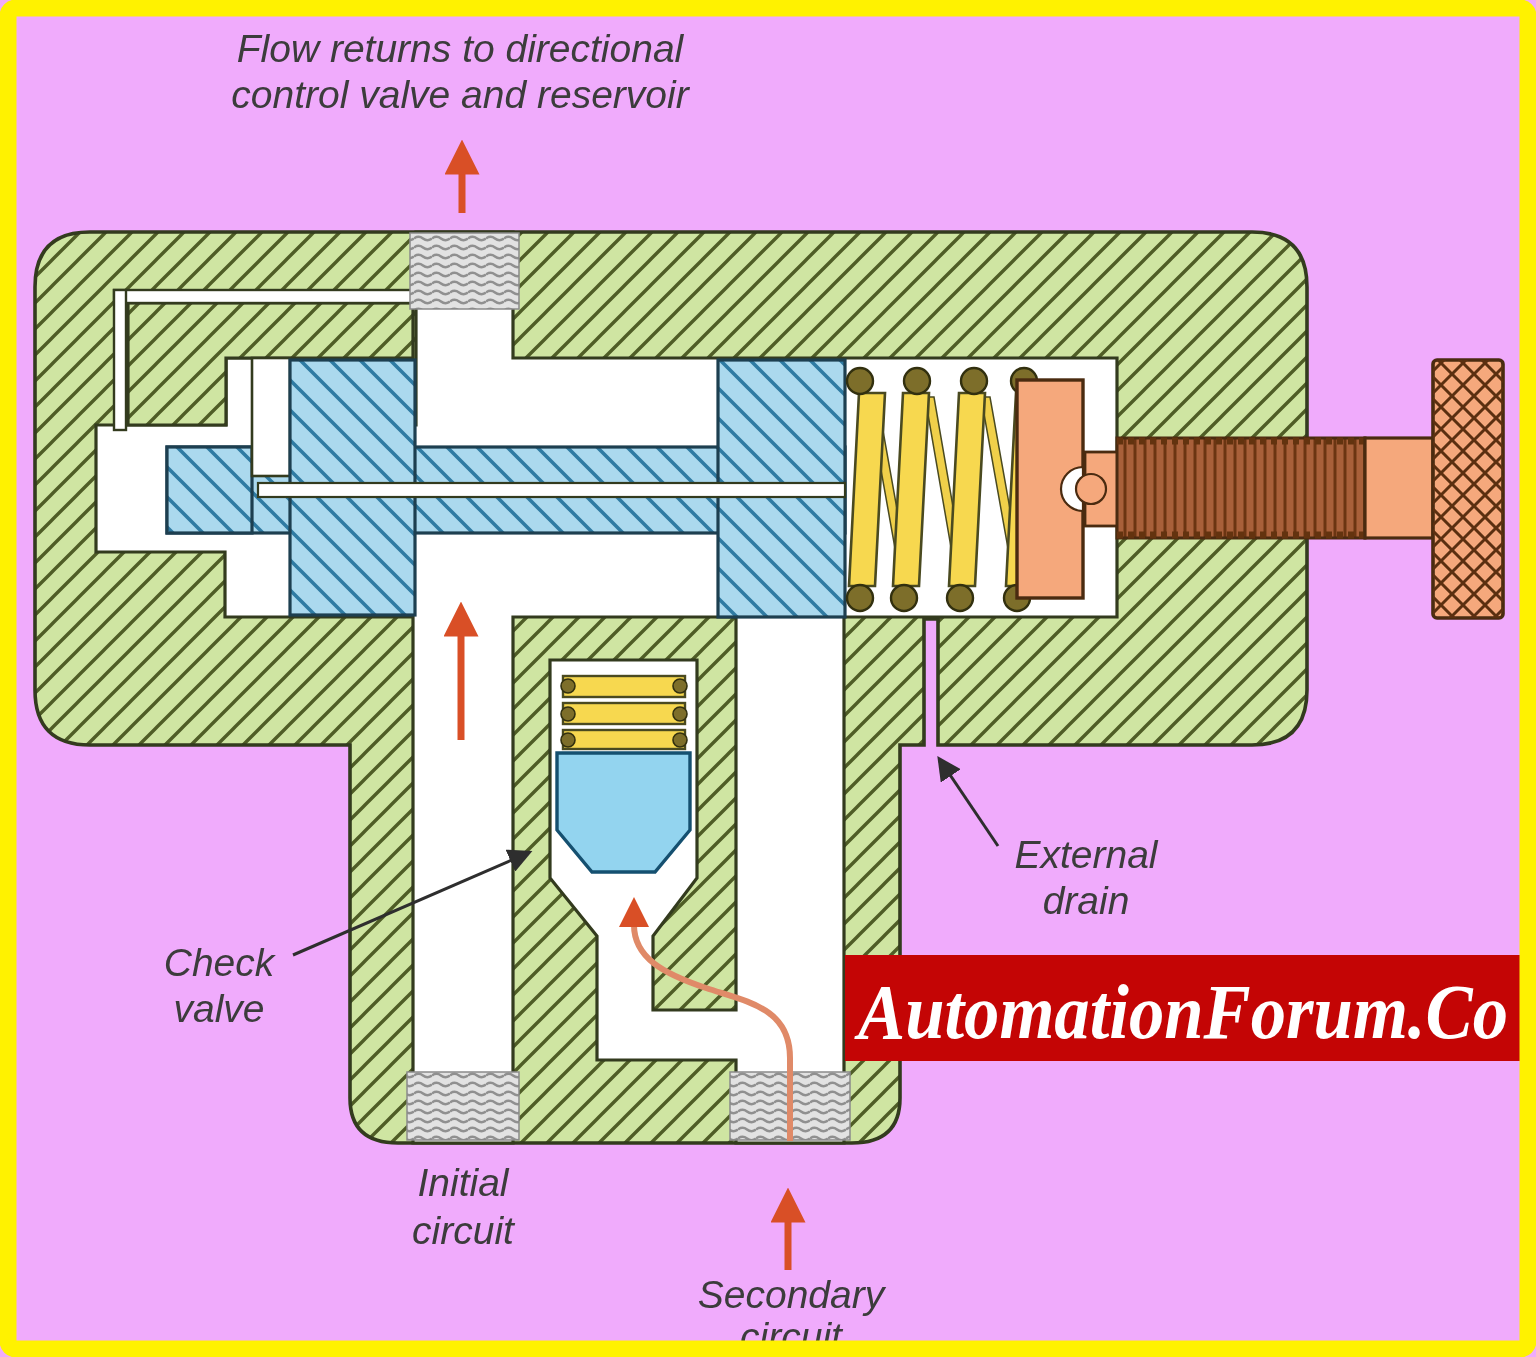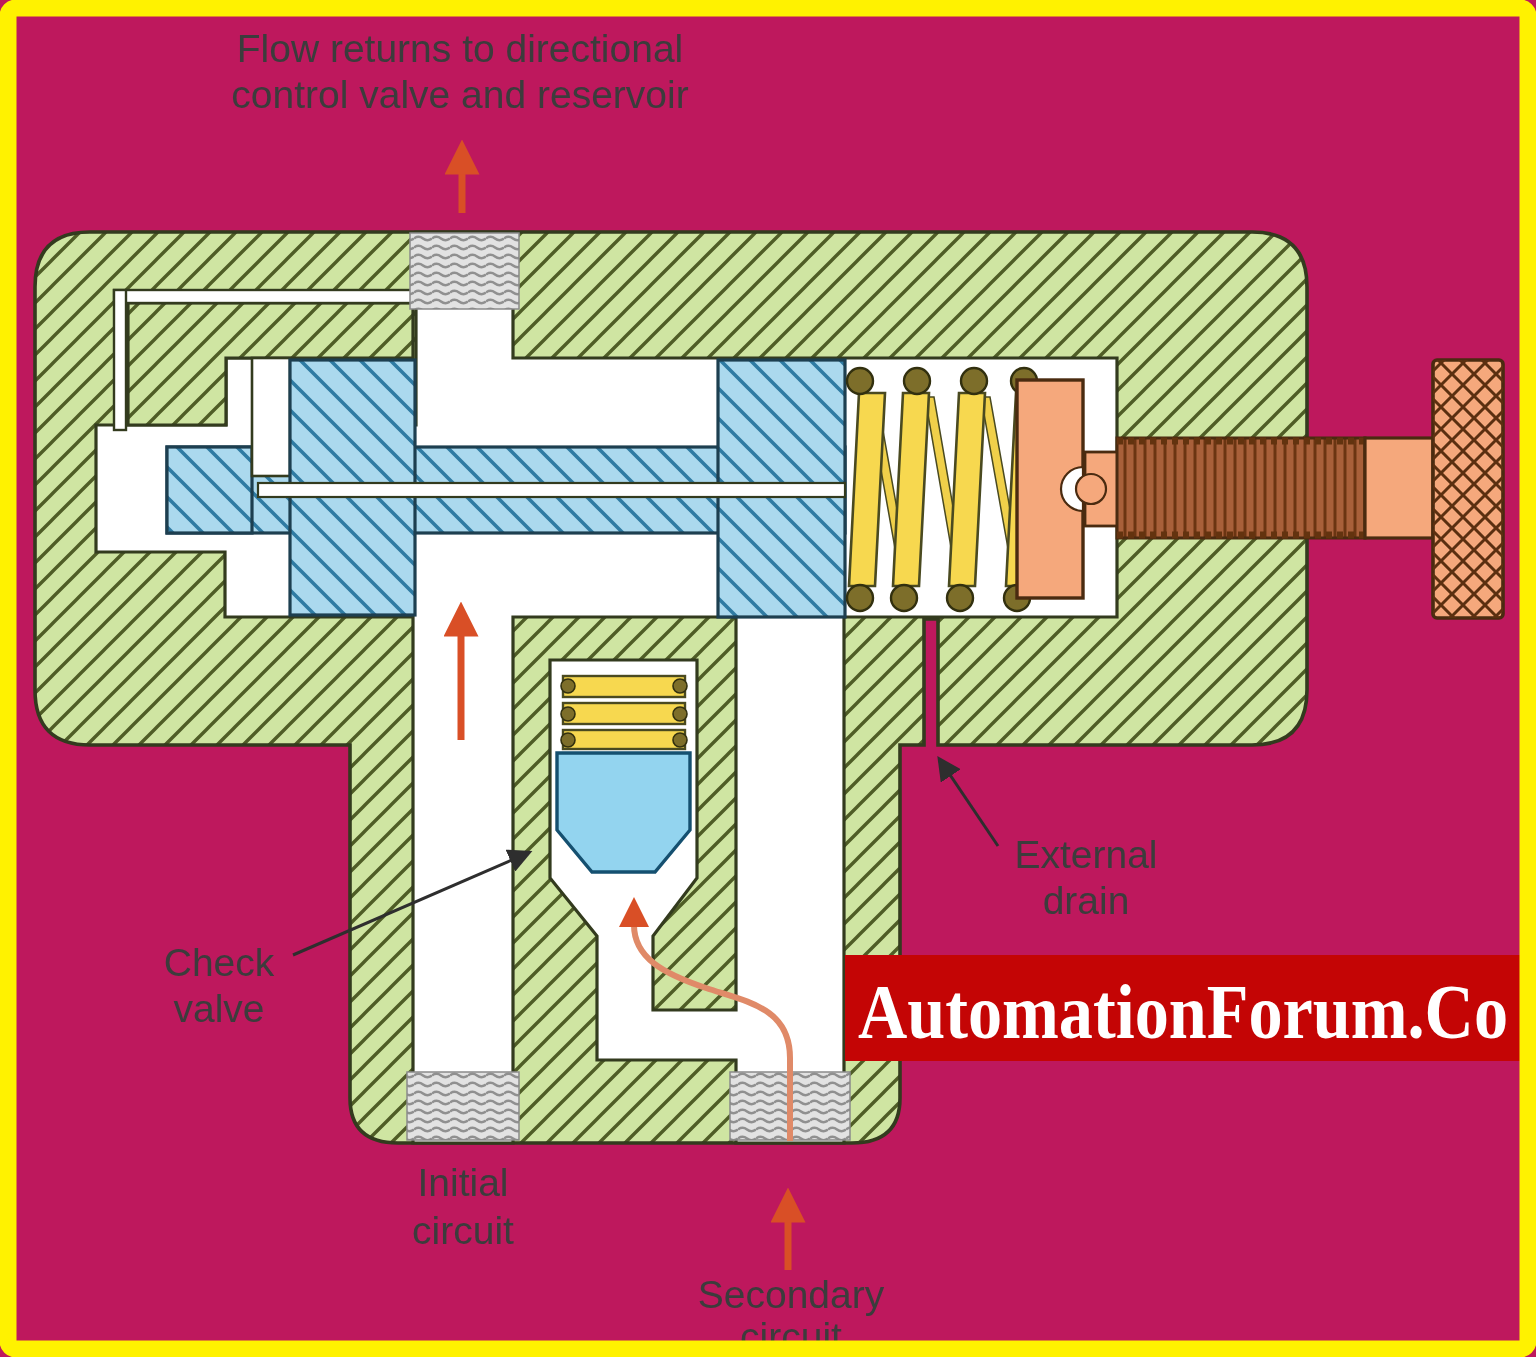--- a/index.html
+++ b/index.html
@@ -1,17 +1,17 @@
 <!DOCTYPE html>
 <html><head>
 <meta charset="utf-8">
 <style>
   html,body{margin:0;padding:0;background:#ffffff;}
-  .stage{position:relative;width:1536px;height:1357px;background:#be185d;overflow:hidden;
-         font-family:"Liberation Sans", sans-serif;}
+  .stage{position:relative;width:1536px;height:1357px;background:#f0abfc;overflow:hidden;
+         font-family:"Liberation Sans", sans-serif;font-style:italic;}
   svg{position:absolute;left:0;top:0;}
   text.lbl{font-family:"Liberation Sans", sans-serif;font-size:39px;font-weight:500;}
   text.banner{font-family:"Liberation Serif", serif;font-weight:bold;font-size:78px;}
 </style>
 </head>
 <body>
 
 <div class="stage">
 <svg width="1536" height="1357" viewBox="0 0 1536 1357">
   <defs>

